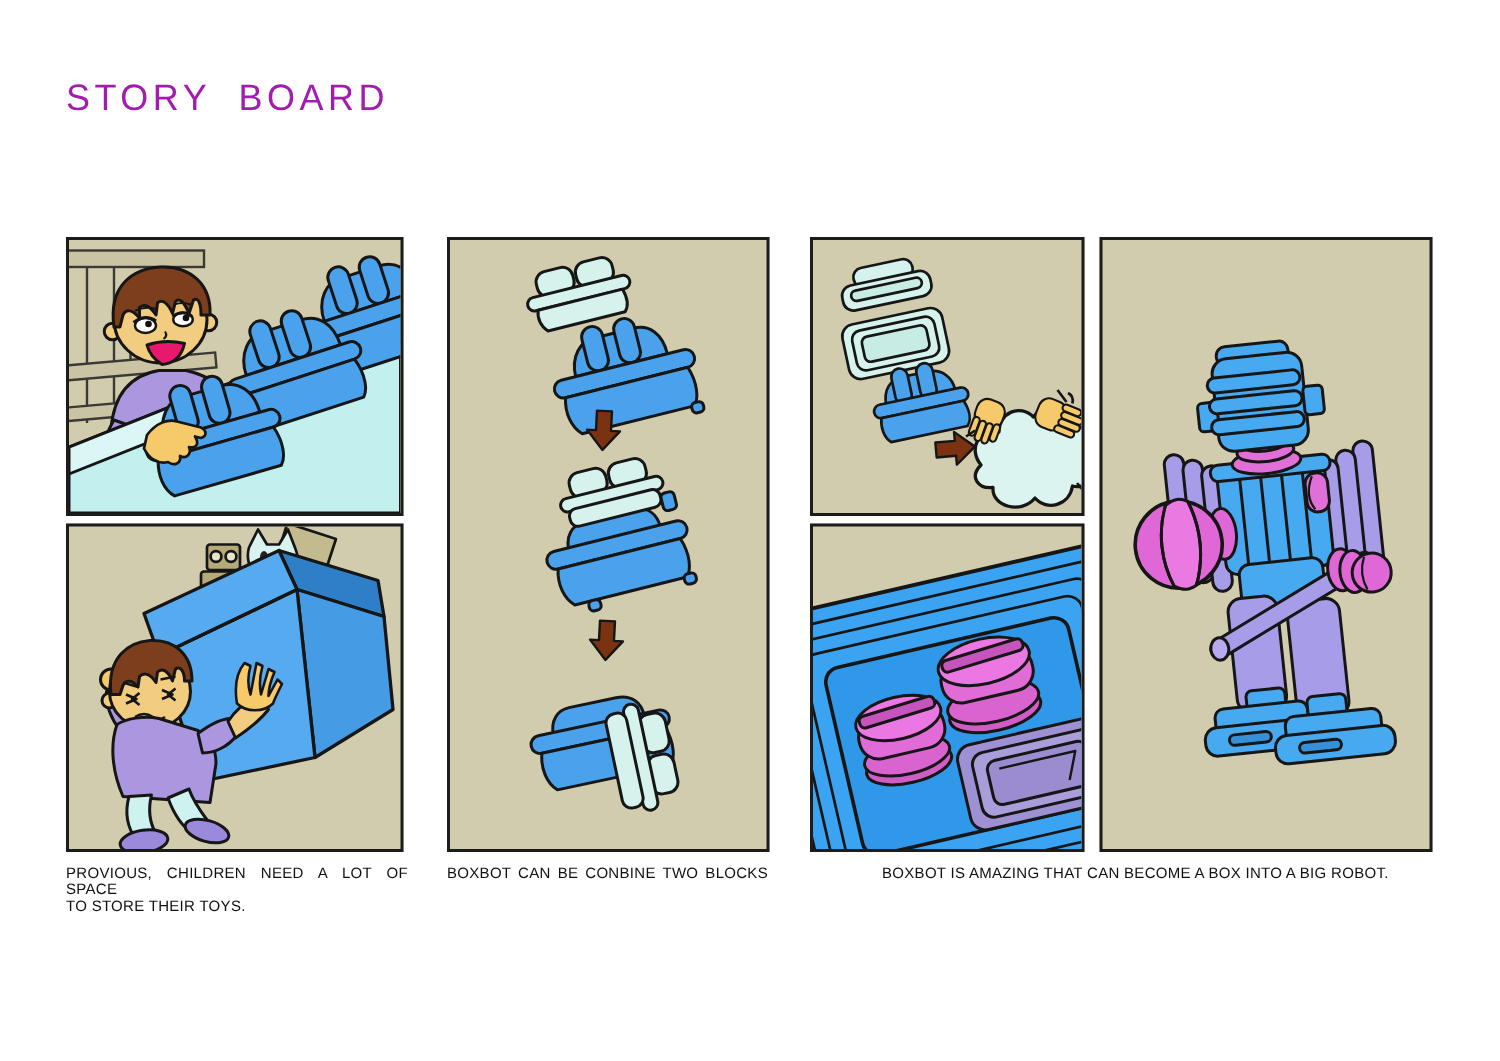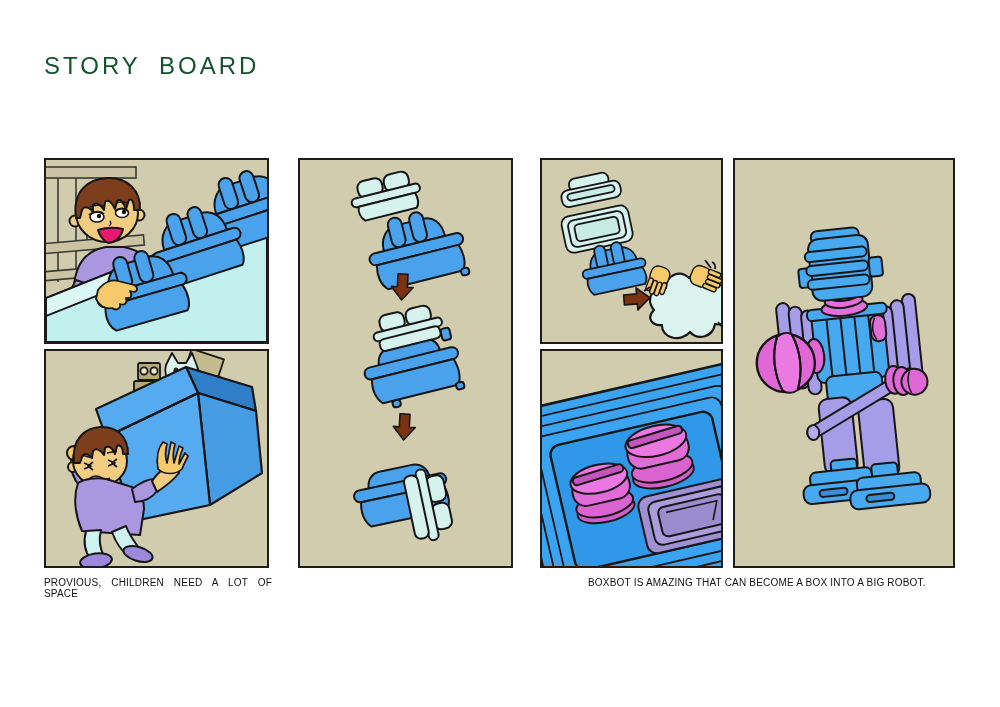--- a/index.html
+++ b/index.html
@@ -2,21 +2,21 @@
 <html><head>
 <meta charset="utf-8">
 <style>
   html,body{margin:0;padding:0;}
   body{
     width:1000px;height:707px;position:relative;background:#ffffff;
     font-family:"Liberation Sans",sans-serif;overflow:hidden;
   }
   .page-title{
     position:absolute;left:44px;top:52px;margin:0;
-    font-size:24px;font-weight:normal;color:#14532d;
+    font-size:24px;font-weight:normal;color:#a21caf;
     letter-spacing:3px;word-spacing:9px;
     transform:scale(1,1.02);transform-origin:left top;
   }
   .panel{
     position:absolute;background:#d2ccae;border:2px solid #1c1c1c;
     overflow:hidden;box-sizing:border-box;
   }
   .panel svg{display:block;width:100%;height:100%;}
   #panel1-top{left:44px;top:158px;width:225px;height:186px;}
   #panel1-bottom{left:44px;top:349px;width:225px;height:219px;}
@@ -371,18 +371,20 @@
       <rect x="112" y="318" width="64" height="17" rx="6"></rect>
       <rect x="104" y="330" width="80" height="19" rx="8"></rect>
       <rect x="120" y="336" width="28" height="7" rx="3.5" fill="#3690d8"></rect>
     </g>
   </g>
 </svg>
 </div>
 
 <div class="caption" id="caption1">
   <span class="line just">PROVIOUS, CHILDREN NEED A LOT OF SPACE</span>
+  <span class="line">TO STORE THEIR TOYS.</span>
 </div>
 <div class="caption" id="caption2">
+  <span class="line just">BOXBOT CAN BE CONBINE TWO BLOCKS</span>
 </div>
 <div class="caption" id="caption3">
   <span class="line">BOXBOT IS AMAZING THAT CAN BECOME A BOX INTO A BIG ROBOT.</span>
 </div>
 
 </body></html>

